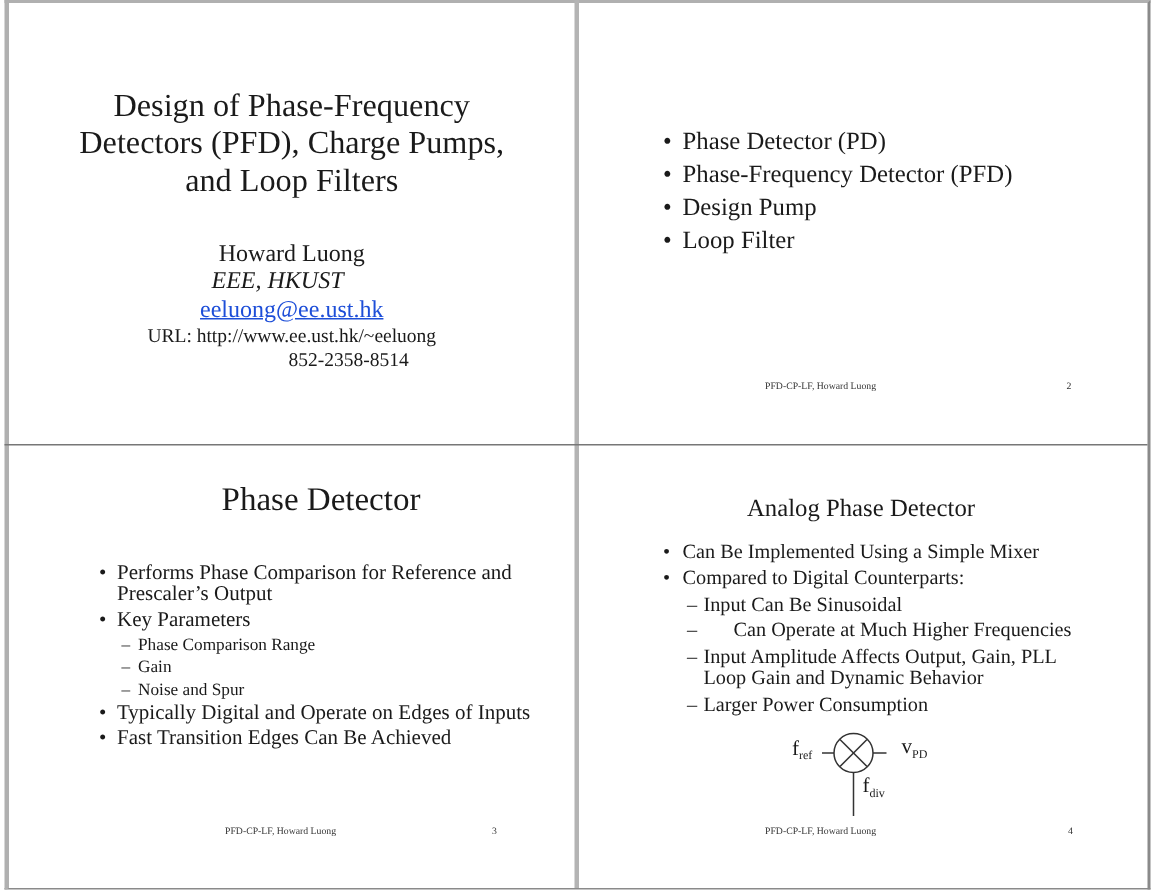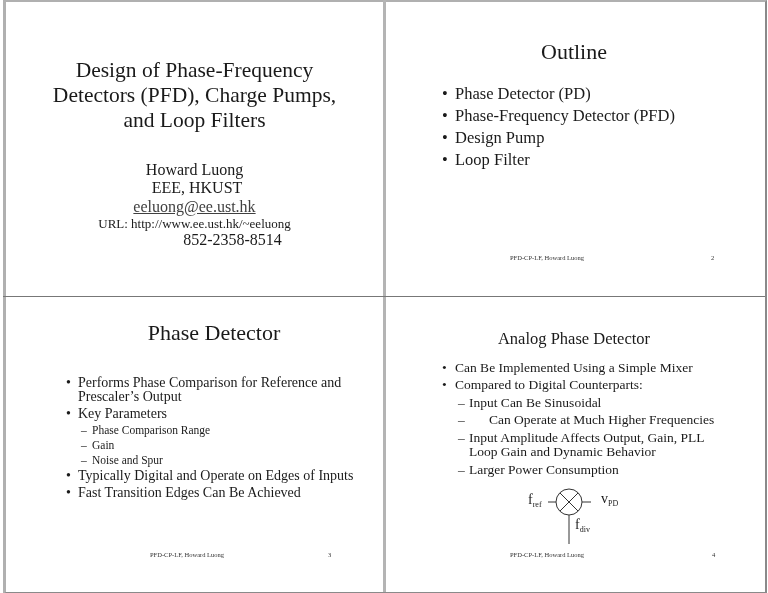--- a/index.html
+++ b/index.html
@@ -14,21 +14,21 @@
   .slide { position: absolute; }
   .s1 { left: 6px; top: 2px; width: 377px; height: 294px; }
   .s2 { left: 386px; top: 2px; width: 376px; height: 294px; }
   .s3 { left: 6px; top: 297px; width: 377px; height: 294px; }
   .s4 { left: 386px; top: 297px; width: 376px; height: 294px; }
   .abs { position: absolute; white-space: nowrap; }
   .center { text-align: center; }
   .title { font-size: 22px; line-height: 24px; }
   .t1 { font-size: 21.5px; line-height: 24.5px; }
   .author { font-size: 16px; line-height: 18px; }
-  .link { color: #404040; text-decoration: underline; text-align: right; }
+  .link { color: #1d4ed8; text-decoration: underline; text-align: right; }
   .bullet-row { position: absolute; white-space: nowrap; }
   .b2 { font-size: 16.5px; line-height: 20px; }
   .b3 { font-size: 14px; line-height: 16px; }
   .sub3 { font-size: 11.5px; line-height: 14px; }
   .b4 { font-size: 13.5px; line-height: 16px; }
   .dot { position: absolute; }
   .footer { font-size: 6.5px; color: #333; }
   svg { position: absolute; overflow: visible; }
   .diag-label { position: absolute; font-size: 14px; white-space: nowrap; }
   .diag-label sub { font-size: 8px; vertical-align: -3px; }
@@ -39,30 +39,29 @@
 <div class="page">
   <div class="frame"></div>
   <div class="vdiv"></div>
   <div class="hdiv"></div>
 
   <div class="slide s1">
     <div class="abs center t1" style="left:0;width:377px;top:56px;">Design of Phase-Frequency</div>
     <div class="abs center t1" style="left:0;width:377px;top:81px;">Detectors (PFD), Charge Pumps,</div>
     <div class="abs center t1" style="left:0;width:377px;top:106px;">and Loop Filters</div>
     <div class="abs center author" style="left:0;width:377px;top:159px;">Howard Luong</div>
-    <div class="abs center author" style="left:12px;width:358px;top:177px;">EEE, HKUST</div>
+    <div class="abs center author" style="left:0;width:358px;top:177px;font-style:italic;">EEE, HKUST</div>
     <div class="abs center author" style="left:0;width:377px;top:196px;">
       <span class="link">eeluong@ee.ust.hk</span>
     </div>
     <div class="abs center author" style="left:0;width:377px;top:213px;font-size:13px;">URL: http://www.ee.ust.hk/~eeluong</div>
-    <div class="abs center author" style="left:0;width:453px;top:229px;font-size:16px;">852-2358-8514</div>
+    <div class="abs center author" style="left:0;width:453px;top:229px;font-size:13px;">852-2358-8514</div>
   </div>
 
   <div class="slide s2">
-    <div class="abs center title" style="left:0;width:376px;top:38px;">Outline</div>
 
     <div class="bullet-row b2" style="left:56px;top:82px;">
       <span class="dot" style="left:0;">•</span>
       <span style="position:absolute;left:13px;">Phase Detector (PD)</span>
     </div>
     <div class="bullet-row b2" style="left:56px;top:104px;">
       <span class="dot" style="left:0;">•</span>
       <span style="position:absolute;left:13px;">Phase-Frequency Detector (PFD)</span>
     </div>
     <div class="bullet-row b2" style="left:56px;top:126px;">

